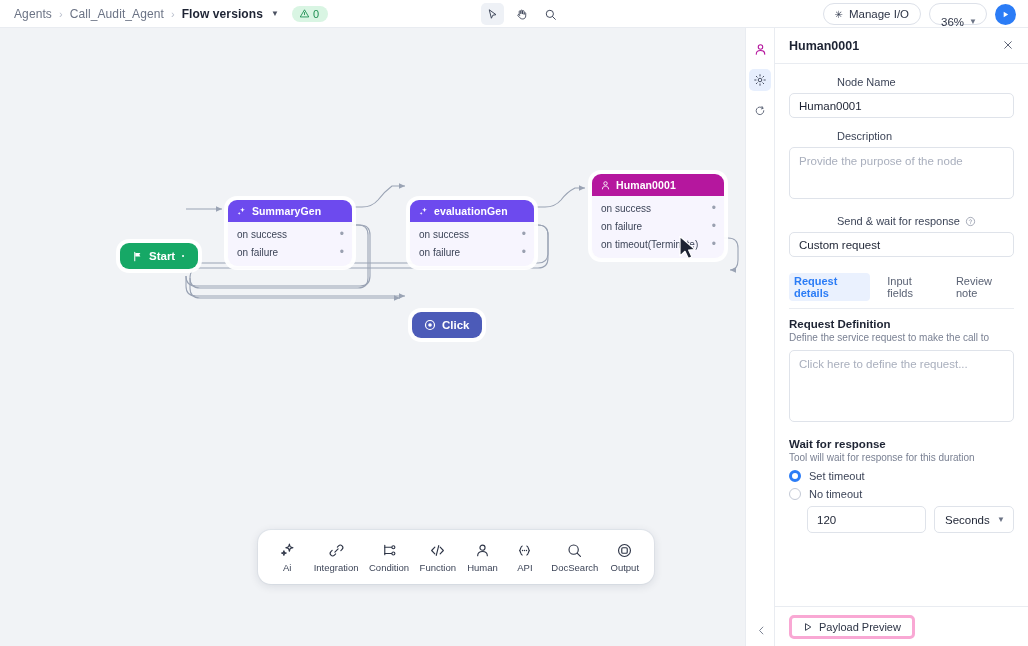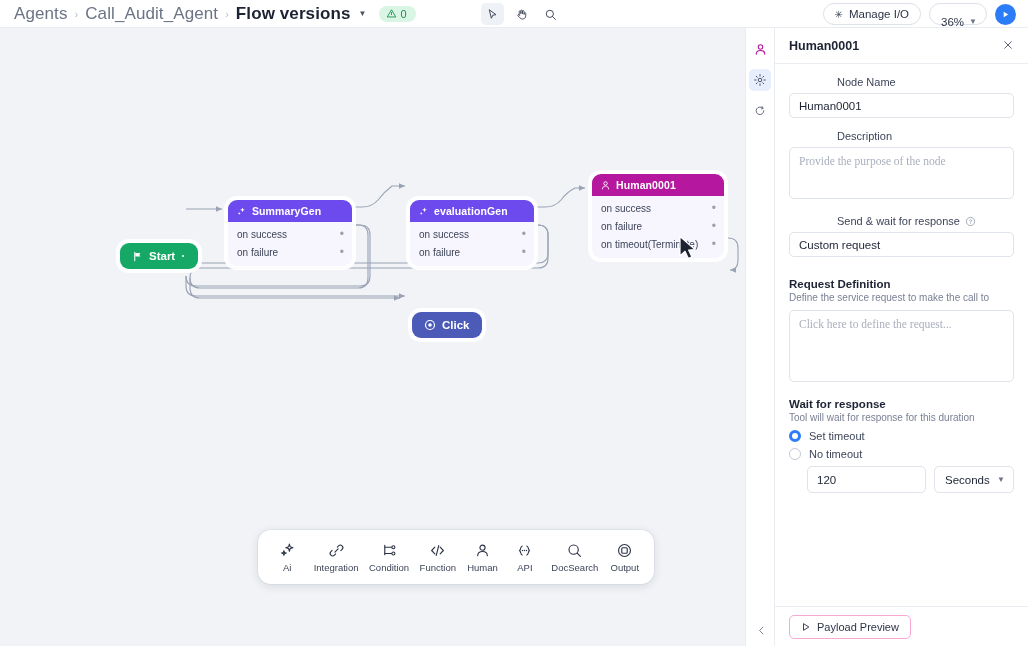--- a/index.html
+++ b/index.html
@@ -12,21 +12,21 @@
   }
   #app { position: relative; width: 1028px; height: 646px; }
 
   
   .topbar {
     position: absolute; top: 0; left: 0; width: 1028px; height: 28px;
     background: #fff; border-bottom: 1px solid #e9ecf1;
     display: flex; align-items: center;
   }
   .breadcrumb { display: flex; align-items: center; padding-left: 14px; gap: 7px; }
-  .bc-item { font-size: 17px; color: #6b7385; letter-spacing: .1px; }
+  .bc-item { font-size: 12px; color: #6b7385; letter-spacing: .1px; }
   .bc-item.current { color: #1d2333; font-weight: 700; }
   .bc-sep { color: #b9bfcc; font-size: 11px; }
   .bc-chevron { font-size: 8px; color: #4a5161; margin-left: 1px; }
   .warn-pill {
     display: inline-flex; align-items: center; gap: 3px;
     background: #d9f5e3; color: #1e8f52;
     border-radius: 10px; padding: 2px 9px 2px 7px;
     font-size: 11px; margin-left: 6px;
   }
   .warn-pill svg { display: block; }
@@ -157,21 +157,21 @@
   .field-label.with-help { display: flex; align-items: center; gap: 5px; }
   .inp {
     width: 100%; height: 25px; border: 1px solid #dfe3ea; border-radius: 5px;
     font-size: 11.5px; color: #1d2333; padding: 0 9px;
     font-family: "Liberation Sans", sans-serif; background: #fff; outline: none;
   }
   .inp::placeholder { color: #a9afbd; }
   .ta {
     width: 100%; border: 1px solid #dfe3ea; border-radius: 5px;
     font-size: 11.5px; color: #1d2333; padding: 7px 9px;
-    font-family: Liberation Serif, serif; background: #fff;
+    font-family: Liberation Sans, sans-serif; background: #fff;
     outline: none; resize: none;
   }
   .ta::placeholder { color: #a9afbd; }
   .gap { height: 12px; }
   .gap-sm { height: 9px; }
 
   .tabs {
     display: flex; align-items: center; gap: 12px;
     border-bottom: 1px solid #e9ecf1; padding-bottom: 7px; margin-top: 4px;
   }
@@ -201,21 +201,21 @@
     padding: 0 8px 0 10px; cursor: pointer;
   }
   .sel .chev { font-size: 8px; color: #6b7385; }
 
   .panel-foot {
     flex: 0 0 auto; height: 40px; border-top: 1px solid #e9ecf1;
     display: flex; align-items: center; padding: 0 14px;
   }
   .ghost-btn {
     display: inline-flex; align-items: center; gap: 6px;
-    border: 1px solid #f9a8d4; border-radius: 5px; background: #fff;
+    border: 3px solid #f9a8d4; border-radius: 5px; background: #fff;
     height: 24px; padding: 0 11px; font-size: 11px; color: #2d3446; cursor: pointer;
   }
 
   .cursor-arrow { position: absolute; left: 678px; top: 207px; pointer-events: none; }
 </style>
 </head>
 <body>
 
 <div id="app">
 
@@ -516,20 +516,25 @@
         <svg width="11" height="11" viewBox="0 0 16 16">
           <circle cx="8" cy="8" r="6" fill="none" stroke="#8b92a3" stroke-width="1.1"></circle>
           <path d="M6.4 6.3a1.7 1.7 0 0 1 3.2.6c0 1.1-1.6 1.3-1.6 2.3" fill="none" stroke="#8b92a3" stroke-width="1.1" stroke-linecap="round"></path>
           <circle cx="8" cy="11.3" r=".7" fill="#8b92a3"></circle>
         </svg>
       </div>
       <input class="inp" value="Custom request" style="">
 
       <div class="gap"></div>
 
+      <div class="tabs">
+        <span class="tab active">Request details</span>
+        <span class="tab">Input fields</span>
+        <span class="tab">Review note</span>
+      </div>
 
       <div class="gap-sm"></div>
 
       <div class="sec-title">Request Definition</div>
       <div class="sec-sub">Define the service request to make the call to</div>
       <textarea class="ta" style="height: 72px;" placeholder="Click here to define the request..."></textarea>
 
       <div class="gap"></div>
 
       <div class="sec-title">Wait for response</div>

